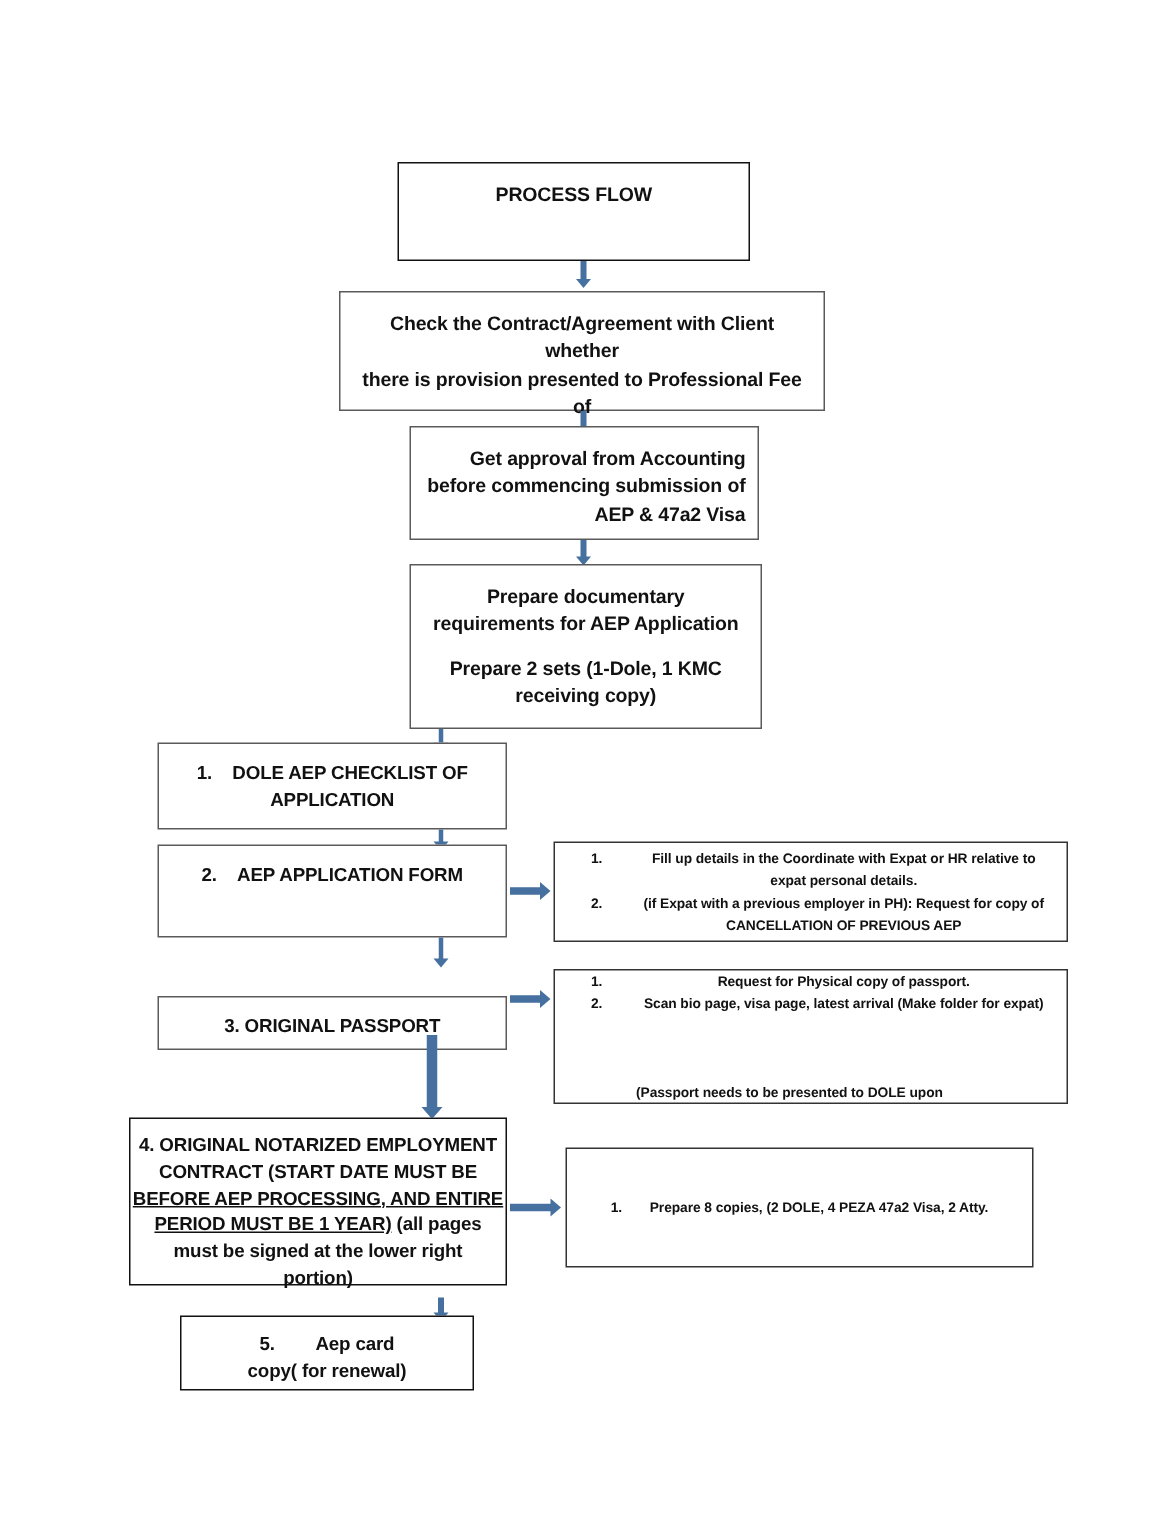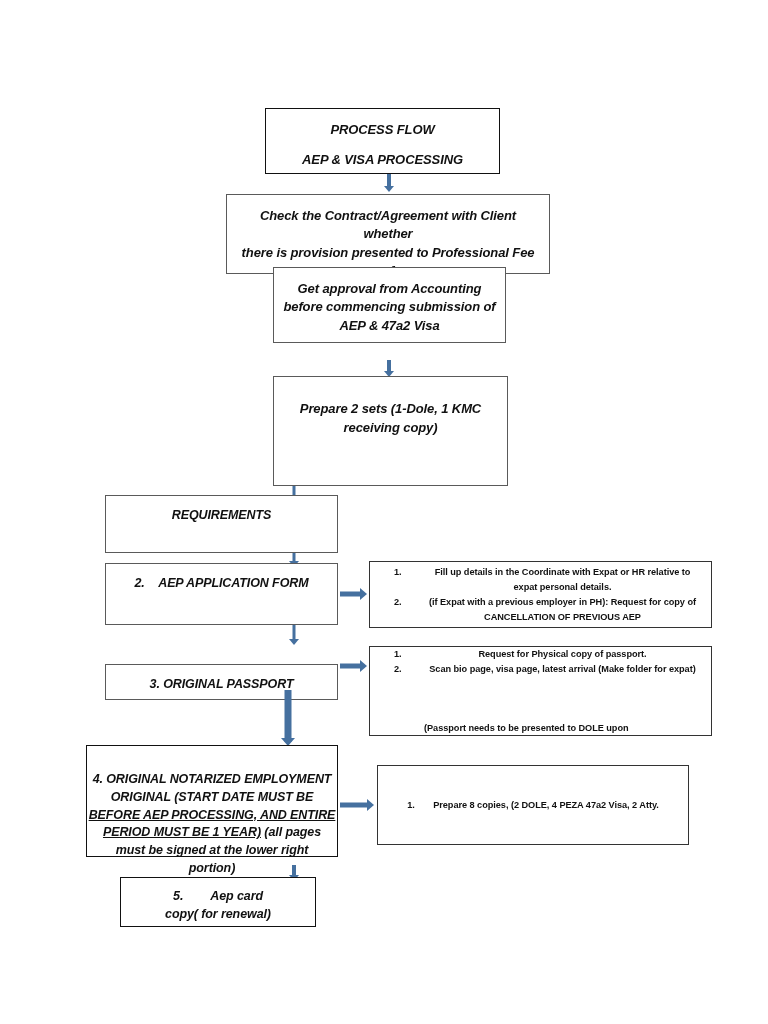--- a/index.html
+++ b/index.html
@@ -30,21 +30,20 @@
     border: 1px solid #5a5a5a;
     display: flex;
     flex-direction: column;
     align-items: center;
     justify-content: flex-start;
     text-align: center;
     font-weight: bold;
     line-height: 1.42;
     letter-spacing: -0.1px;
     color: #111111;
-    font-style: italic;
   }
   .box.black-border { border: 1px solid #111111; }
 
   .box .line { display: block; width: 100%; }
   .box .gap { height: 0.85em; }
 
   
   .step-box {
     font-size: 12.5px;
     padding-top: 11px;
@@ -142,63 +141,68 @@
   .u { text-decoration: underline; }
 </style>
 </head>
 <body>
 
 <div id="canvas">
 
   <div class="box proc-box black-border" style="left:265px; top:108px; width:235px; height:66px;">
     <span class="line">PROCESS FLOW</span>
     <span class="gap"></span>
-    <span class="line">AEP &amp; VISA PROCESSING</span>
   </div>
 
   <div class="arrow-down" style="left:389px; top:174px;">
     <div class="shaft" style="width:4px; height:14px;"></div>
     <div class="head" style="top:12px;"></div>
   </div>
 
   <div class="box proc-box" style="left:226px; top:194px; width:324px; height:80px;">
     <span class="line">Check the Contract/Agreement with Client whether</span>
     <span class="line">there is provision presented to Professional Fee of</span>
     <span class="line">1,000 USD</span>
   </div>
 
   <div class="arrow-down" style="left:389px; top:274px;">
     <div class="shaft" style="width:4px; height:13px;"></div>
     <div class="head" style="top:11px;"></div>
   </div>
 
-  <div class="box proc-box" style="left:273px; top:267px; width:233px; height:76px;">
+  <div class="box proc-box" style="left:273px; top:284px; width:233px; height:76px;text-align:right;">
     <span class="line">Get approval from Accounting</span>
     <span class="line">before commencing submission of</span>
     <span class="line">AEP &amp; 47a2 Visa</span>
   </div>
 
   <div class="arrow-down" style="left:389px; top:360px;">
     <div class="shaft" style="width:4px; height:13px;"></div>
     <div class="head" style="top:11px;"></div>
   </div>
 
   <div class="box proc-box" style="left:273px; top:376px; width:235px; height:110px;">
+    <span class="line">Prepare documentary</span>
+    <span class="line">requirements for AEP Application</span>
     <span class="gap"></span>
     <span class="line">Prepare 2 sets (1-Dole, 1 KMC</span>
     <span class="line">receiving copy)</span>
   </div>
 
   <div class="arrow-down" style="left:294px; top:486px;">
     <div class="shaft" style="width:3px; height:11px;"></div>
     <div class="head" style="top:9px;"></div>
   </div>
 
   <div class="box step-box" style="left:105px; top:495px; width:233px; height:58px;">
-    <span class="line">REQUIREMENTS</span>
+    <span class="line">
+      <span>1.</span>
+      &nbsp;&nbsp;&nbsp;<span>DOLE AEP CHECKLIST OF</span>
+    </span>
+    <span class="line">APPLICATION</span>
   </div>
 
   <div class="arrow-down" style="left:294px; top:553px;">
     <div class="shaft" style="width:3px; height:10px;"></div>
     <div class="head" style="top:8px;"></div>
   </div>
 
   <div class="box step-box" style="left:105px; top:563px; width:233px; height:62px;">
     <span class="line">
       <span>2.</span>
@@ -246,23 +250,23 @@
       <span class="note-text">Scan bio page, visa page, latest arrival (Make folder for expat)</span>
     </div>
     <div class="note-sub">(Passport needs to be presented to DOLE upon</div>
   </div>
 
   <div class="arrow-down thick" style="left:288px; top:690px;">
     <div class="shaft" style="width:7px; height:52px;"></div>
     <div class="head" style="top:48px;"></div>
   </div>
 
-  <div class="box step-box black-border" style="left:86px; top:745px; width:252px; height:112px; padding-top:25px;">
+  <div class="box step-box black-border" style="left:86px; top:745px; width:252px; height:112px; padding-top:9px;">
     <span class="line">4. ORIGINAL NOTARIZED EMPLOYMENT</span>
-    <span class="line">ORIGINAL (START DATE MUST BE</span>
+    <span class="line">CONTRACT (START DATE MUST BE</span>
     <span class="line u">BEFORE AEP PROCESSING, AND ENTIRE</span>
     <span class="line"><span class="u">PERIOD MUST BE 1 YEAR)</span><span> (all pages</span></span>
     <span class="line">must be signed at the lower right</span>
     <span class="line">portion)</span>
   </div>
 
   <div class="arrow-right" style="left:340px; top:805px; width:36px;">
     <div class="shaft" style="width:29px;"></div>
     <div class="head" style="left:27px;"></div>
   </div>

